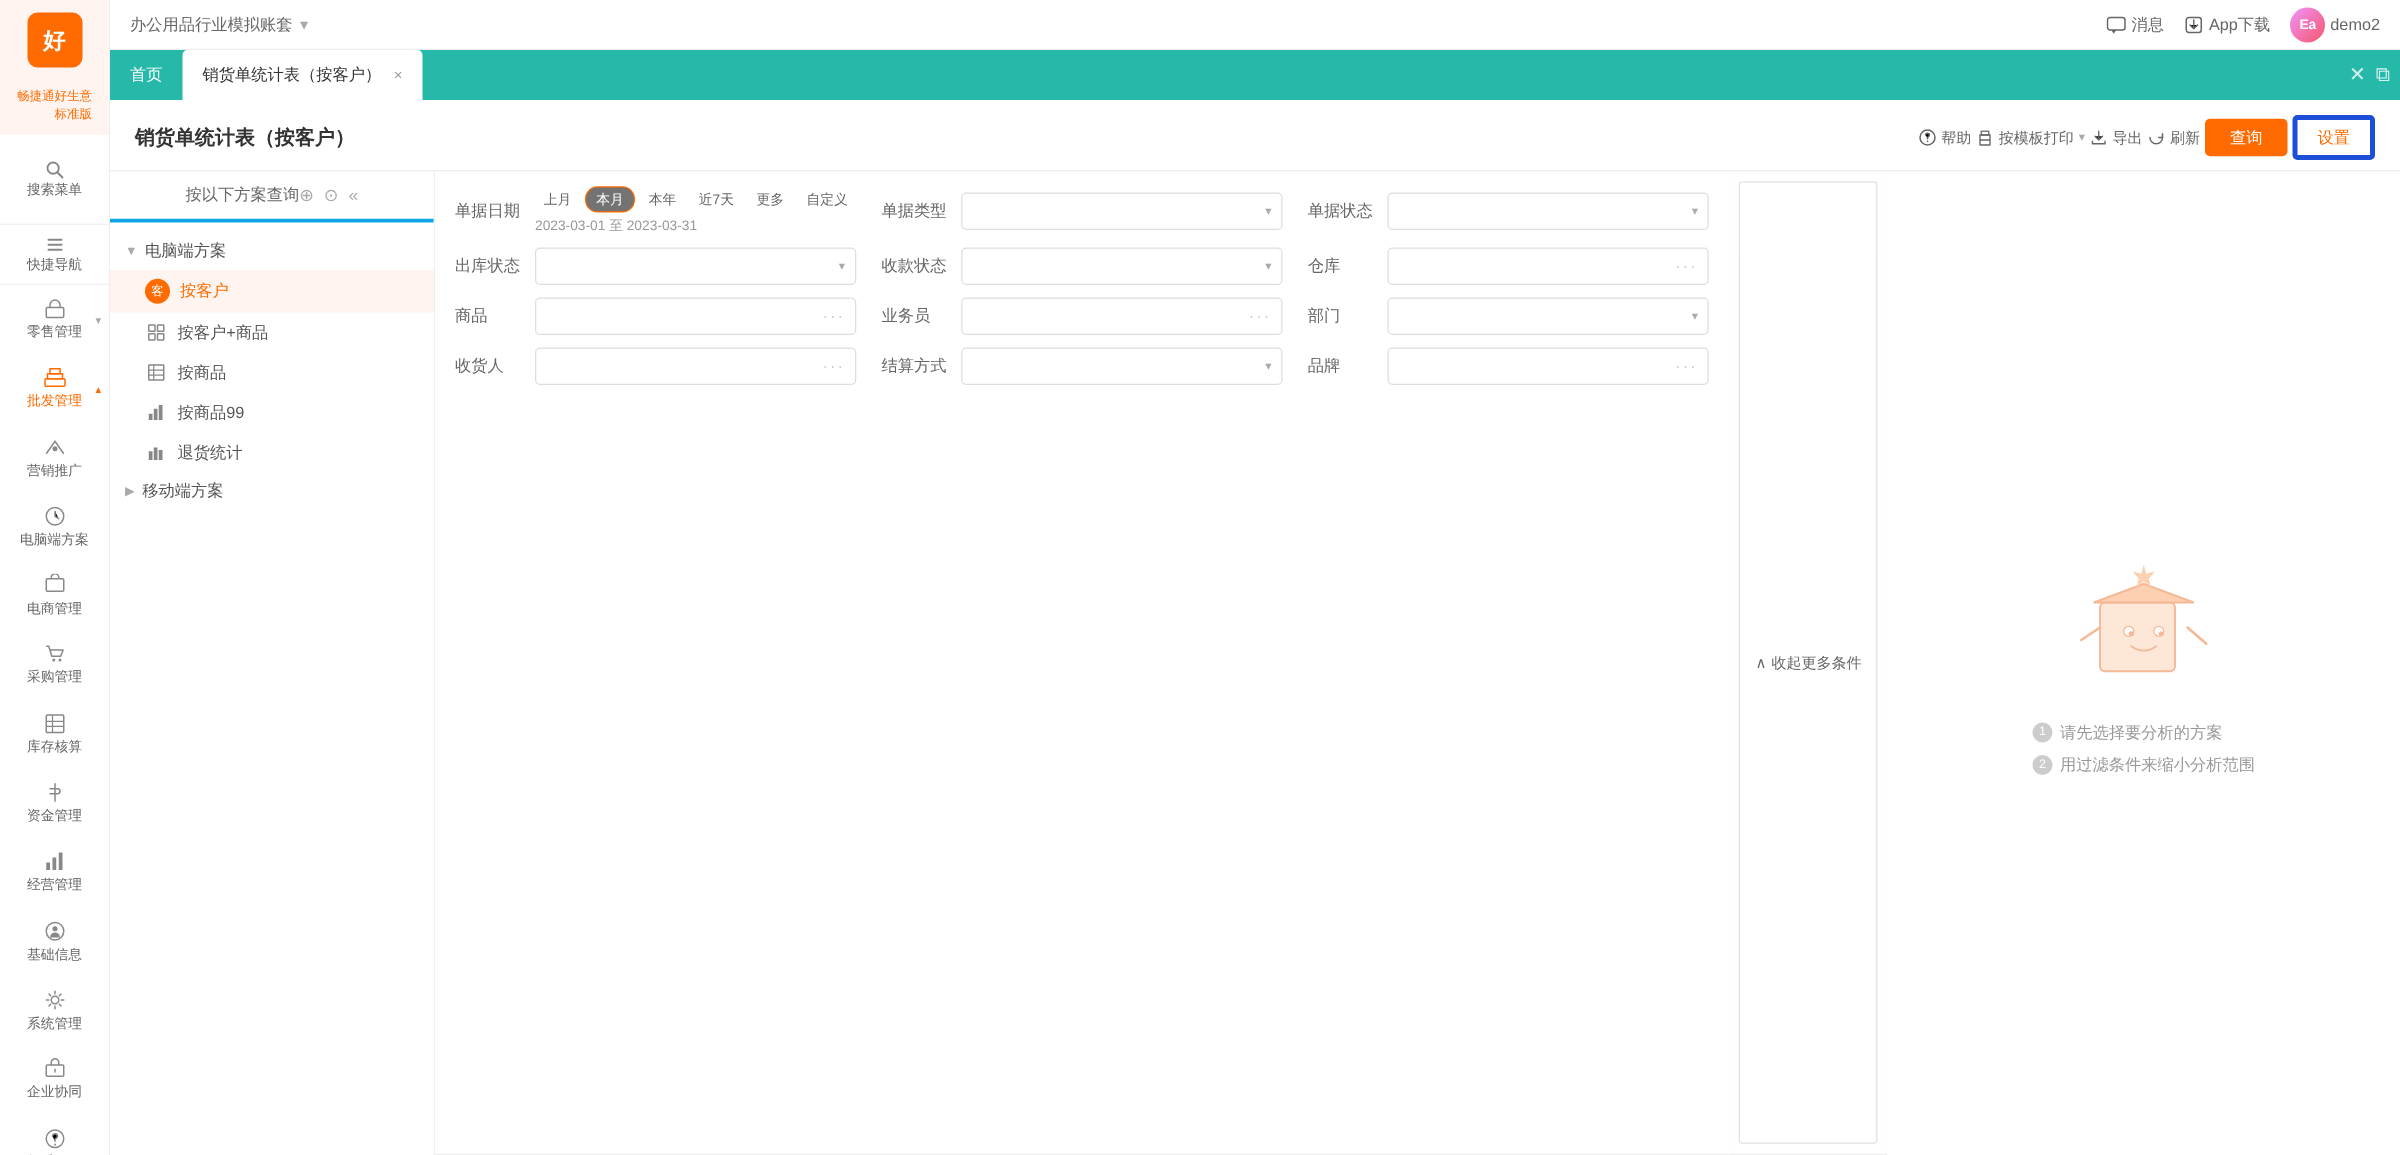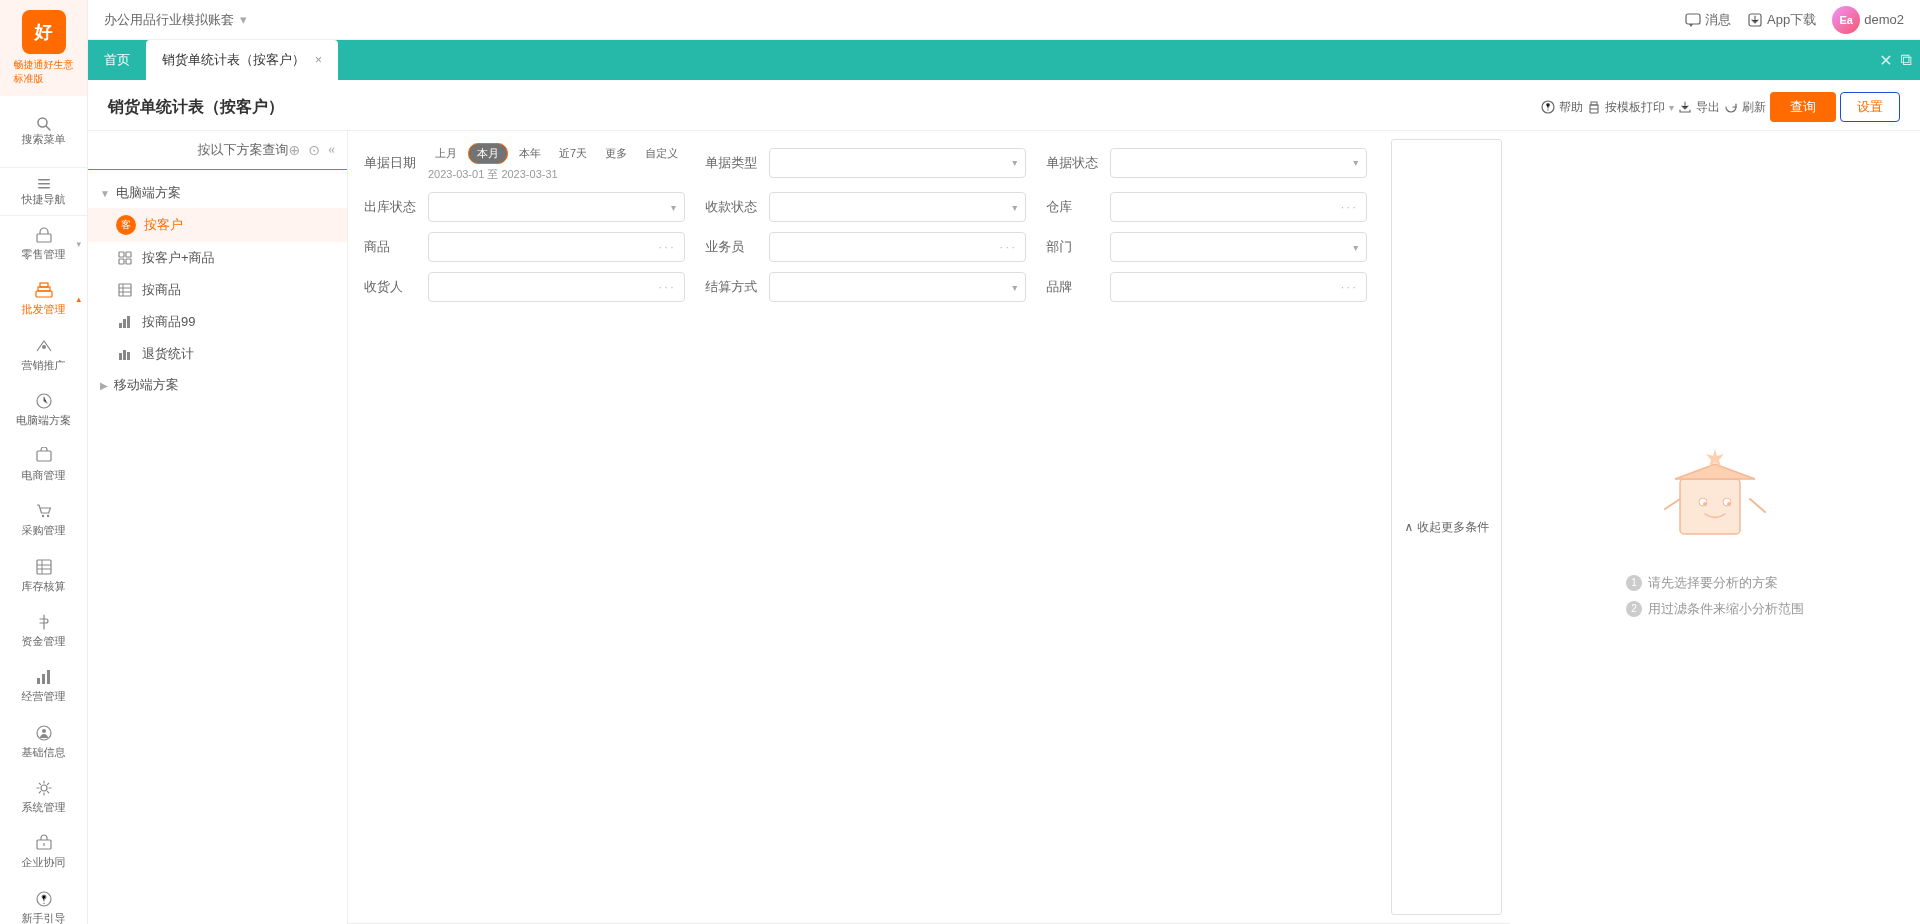--- a/index.html
+++ b/index.html
@@ -2,21 +2,21 @@
 <html><head>
   <meta charset="utf-8">
   <style>
     * { box-sizing: border-box; margin: 0; padding: 0; }
     body { font-family: 'Microsoft YaHei', Arial, sans-serif; font-size: 13px; background: #f5f5f5; color: #333; display: flex; height: 924px; overflow: hidden; }
 
     
     .sidebar { width: 88px; background: #fff; display: flex; flex-direction: column; align-items: center; border-right: 1px solid #eee; flex-shrink: 0; }
     .sidebar-logo { width: 100%; padding: 10px 8px; display: flex; flex-direction: column; align-items: center; background: #fff4ef; }
     .sidebar-logo-icon { width: 44px; height: 44px; background: #ff6b00; border-radius: 8px; display: flex; align-items: center; justify-content: center; color: white; font-size: 18px; font-weight: bold; }
-    .sidebar-logo-text { font-size: 10px; color: #ff6b00; margin-top: 4px; text-align: left; }
+    .sidebar-logo-text { font-size: 10px; color: #ff6b00; margin-top: 16px; text-align: right; }
     .sidebar-search { width: 100%; padding: 20px; cursor: pointer; display: flex; flex-direction: column; align-items: center; color: #666; font-size: 11px; border-bottom: 1px solid #f0f0f0; }
     .sidebar-nav { width: 100%; padding: 8px; cursor: pointer; display: flex; flex-direction: column; align-items: center; color: #666; font-size: 11px; border-bottom: 1px solid #f0f0f0; }
     .sidebar-item { width: 100%; padding: 10px 6px; cursor: pointer; display: flex; flex-direction: column; align-items: center; color: #666; font-size: 11px; position: relative; }
     .sidebar-item.active { color: #ff6b00; }
     .sidebar-item .label { margin-top: 3px; text-align: center; line-height: 1.3; }
     .sidebar-item .arrow { position: absolute; right: 6px; top: 50%; transform: translateY(-50%); font-size: 9px; color: #aaa; }
 
     
     .main { flex: 1; display: flex; flex-direction: column; overflow: hidden; }
 
@@ -39,26 +39,26 @@
 
     
     .content { flex: 1; overflow: hidden; display: flex; flex-direction: column; }
 
     
     .page-header { padding: 12px 20px 8px; display: flex; align-items: center; justify-content: space-between; background: #fff; border-bottom: 1px solid #eee; }
     .page-title { font-size: 16px; font-weight: 600; color: #333; }
     .page-actions { display: flex; align-items: center; gap: 4px; }
     .page-action { display: flex; align-items: center; gap: 4px; color: #666; font-size: 12px; cursor: pointer; }
     .btn-query { background: #ff6b00; color: white; border: none; border-radius: 4px; padding: 6px 20px; font-size: 13px; cursor: pointer; }
-    .btn-settings { background: white; color: #ff6b00; border: 1px solid #1d4ed8; border-radius: 4px; padding: 5px 16px; font-size: 13px; cursor: pointer; }
+    .btn-settings { background: white; color: #ff6b00; border: 4px solid #1d4ed8; border-radius: 4px; padding: 5px 16px; font-size: 13px; cursor: pointer; }
 
     
     .body-area { flex: 1; display: flex; overflow: hidden; }
     .left-panel { width: 260px; background: #fff; border-right: 1px solid #eee; overflow-y: auto; flex-shrink: 0; }
-    .left-panel-header { padding: 10px 12px; display: flex; align-items: center; justify-content: flex-end; border-bottom: 1px solid #0ea5e9; font-family: Liberation Serif, serif; }
+    .left-panel-header { padding: 10px 12px; display: flex; align-items: center; justify-content: center; border-bottom: 3px solid #0ea5e9; }
     .left-panel-title { font-size: 13px; color: #666; }
     .left-panel-icons { display: flex; gap: 8px; }
     .panel-icon { color: #aaa; cursor: pointer; font-size: 14px; }
 
     .tree-section { padding: 8px 0; }
     .tree-group-header { padding: 6px 12px; display: flex; align-items: center; gap: 6px; cursor: pointer; color: #555; font-size: 13px; }
     .tree-group-arrow { font-size: 10px; color: #aaa; }
     .tree-group-label { font-size: 13px; }
     .tree-item { padding: 7px 12px 7px 28px; display: flex; align-items: center; gap: 8px; cursor: pointer; color: #555; font-size: 13px; }
     .tree-item.active { color: #ff6b00; background: #fff4ef; }

